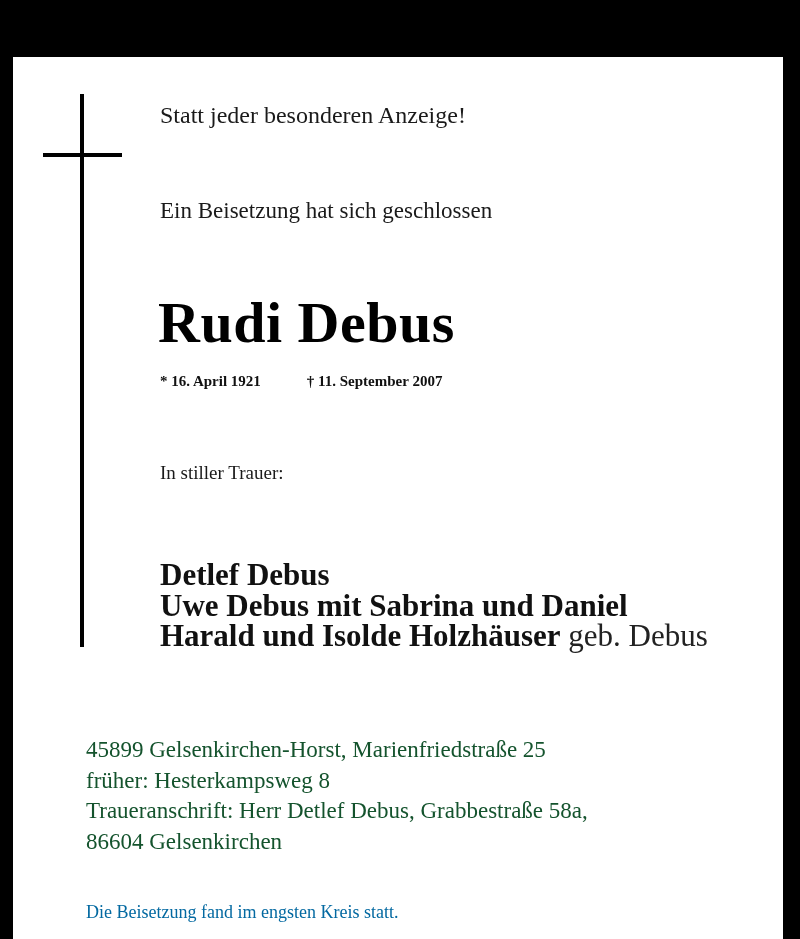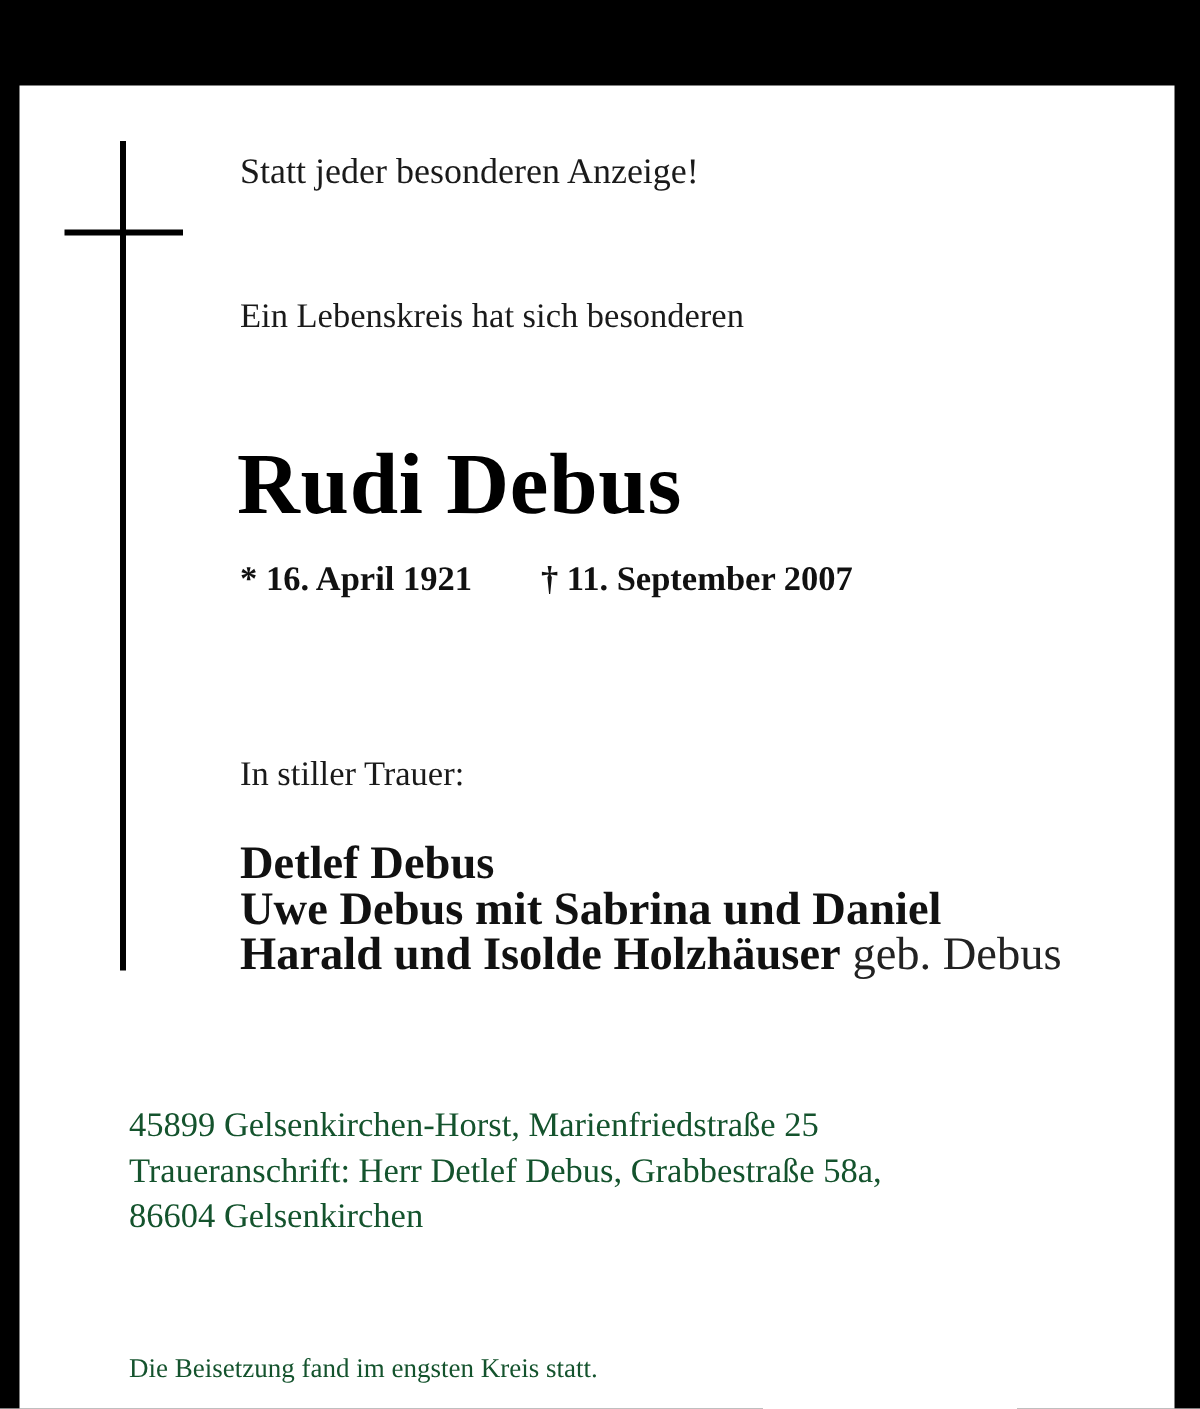--- a/index.html
+++ b/index.html
@@ -5,50 +5,51 @@
   html, body { margin: 0; padding: 0; }
   body { width: 800px; height: 939px; background: #000; position: relative; overflow: hidden;
          font-family: "Liberation Serif", "DejaVu Serif", serif; color: #1a1a1a; }
   .card { position: absolute; left: 13px; top: 13px; width: 770px; height: 912px; background: #fff; margin-top: 44px; }
   .cross-v { position: absolute; left: 67px; top: 37px; width: 4px; height: 553px; background: #000; }
   .cross-h { position: absolute; left: 30px; top: 96px; width: 79px; height: 4px; background: #000; }
   .t { position: absolute; white-space: nowrap; }
   .intro { left: 147px; top: 45px; font-size: 24px; }
   .sub { left: 147px; top: 141px; font-size: 23px; }
   .name { left: 145px; top: 232px; font-size: 58px; font-weight: bold; color: #000000; letter-spacing: 0.5px; }
-  .dates { left: 147px; top: 316px; font-size: 23px; font-weight: bold; color: #111; }
+  .dates { left: 147px; top: 316px; font-size: 15px; font-weight: bold; color: #111; }
   .dates .death { margin-left: 46px; }
-  .mourn { left: 147px; top: 446px; font-size: 23px; text-align: right; }
+  .mourn { left: 147px; top: 405px; font-size: 19px; text-align: right; }
   .family { left: 147px; top: 503px; font-size: 31px; line-height: 30.5px; color: #111; }
   .family b { font-weight: bold; }
   .family .normal { font-weight: normal; color: #222; }
   .addr { left: 73px; top: 678px; font-size: 23px; line-height: 30.5px; color: #14532d; }
-  .note { left: 73px; top: 845px; font-size: 18px; color: #14532d; }
+  .note { left: 73px; top: 845px; font-size: 18px; color: #0369a1; }
 </style>
 </head>
 <body>
 
 <div class="card">
   <div class="cross-v"></div>
   <div class="cross-h"></div>
 
   <div class="t intro">Statt jeder besonderen Anzeige!</div>
-  <div class="t sub">Ein Lebenskreis hat sich besonderen</div>
+  <div class="t sub">Ein Beisetzung hat sich geschlossen</div>
   <div class="t name">Rudi Debus</div>
   <div class="t dates">
     <span>* 16. April 1921</span><span class="death">† 11. September 2007</span>
   </div>
   <div class="t mourn">In stiller Trauer:</div>
 
   <div class="t family">
     <div><b>Detlef Debus</b></div>
     <div><b>Uwe Debus mit Sabrina und Daniel</b></div>
     <div><b>Harald und Isolde Holzhäuser</b><span class="normal"> geb. Debus</span></div>
   </div>
 
   <div class="t addr">
     <div>45899 Gelsenkirchen-Horst, Marienfriedstraße 25</div>
+    <div>früher: Hesterkampsweg 8</div>
     <div>Traueranschrift: Herr Detlef Debus, Grabbestraße 58a,</div>
     <div>86604 Gelsenkirchen</div>
   </div>
 
   <div class="t note">Die Beisetzung fand im engsten Kreis statt.</div>
 </div>
 
 </body></html>

